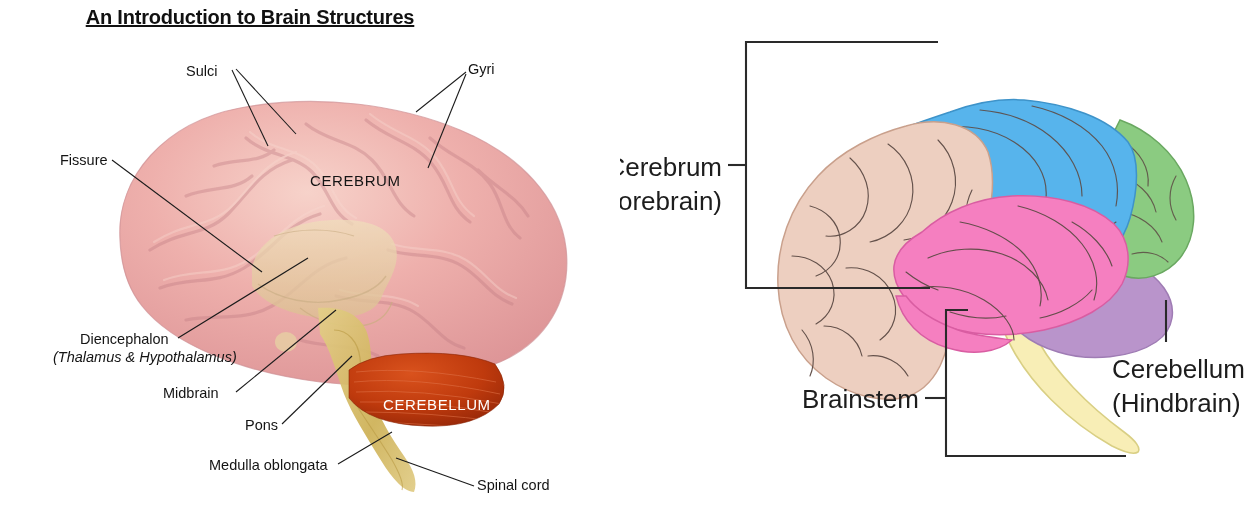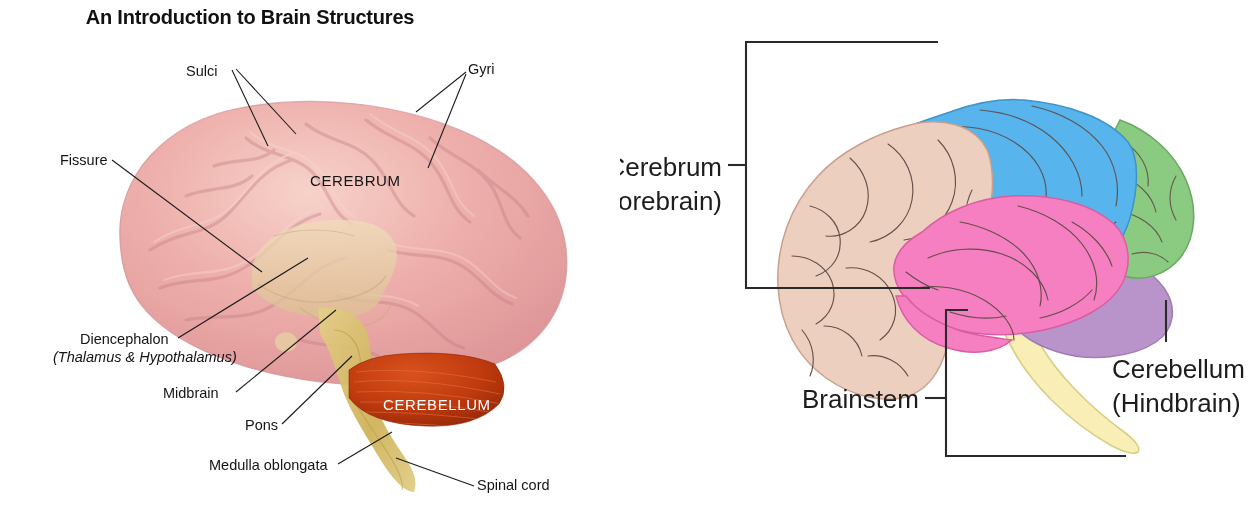--- a/index.html
+++ b/index.html
@@ -1,21 +1,21 @@
 <!DOCTYPE html>
 <html><head>
 <meta charset="utf-8">
 <style>
   html,body{margin:0;padding:0;background:#ffffff;}
   body{width:1248px;height:512px;position:relative;overflow:hidden;
        font-family:"Liberation Sans","DejaVu Sans",sans-serif;color:#1a1a1a;}
 
   #page-title{
     position:absolute; left:0; top:6px; width:500px; text-align:center;
-    font-size:20px; font-weight:bold; letter-spacing:-0.2px; color:#111;
+    font-size:20px; font-weight:bold; letter-spacing:-0.2px; color:#111;text-decoration:underline;
   }
 
   .panel{position:absolute;top:0;height:512px;}
   #panel-left{left:0;width:620px;}
   #panel-right{left:620px;width:628px;}
 
   svg{display:block;}
   .lbl{font-family:"Liberation Sans","DejaVu Sans",sans-serif;fill:#141414;}
   .lbl-sm{font-size:14.5px;}
   .lbl-it{font-size:14.5px;font-style:italic;}

